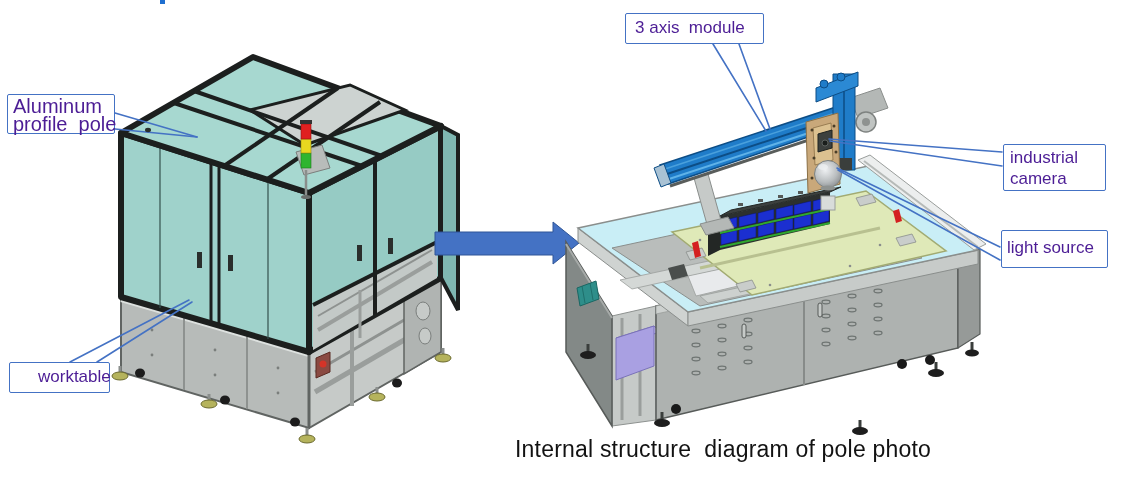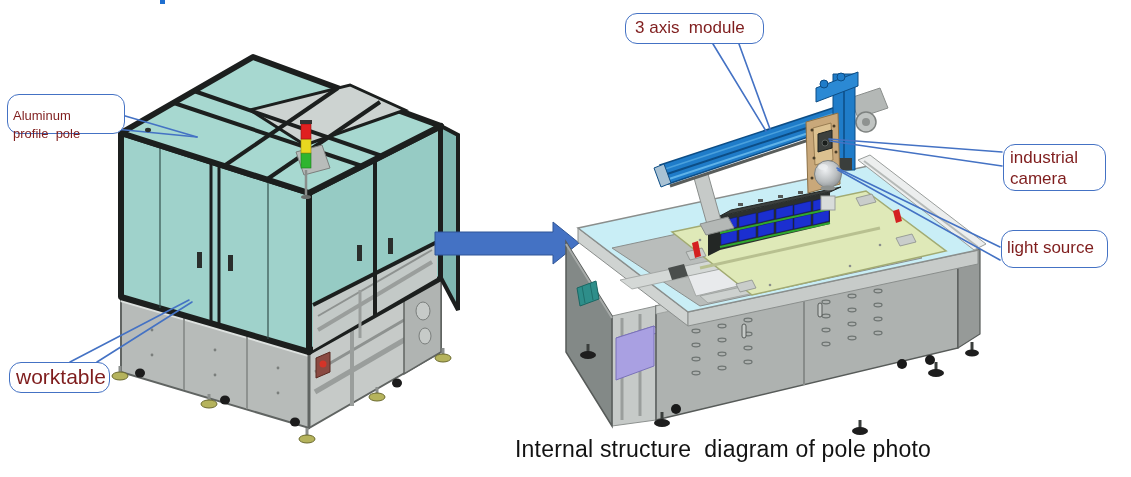--- a/index.html
+++ b/index.html
@@ -6,25 +6,25 @@
   .stage{
     position:relative;width:1131px;height:477px;overflow:hidden;
     background:var(--page-bg,#ffffff);
     font-family:"Liberation Sans",sans-serif;
   }
   .scene{position:absolute;left:0;top:0;}
   .leader{stroke:var(--leader-line,#4472c4);stroke-width:1.6;fill:none;stroke-linecap:round;}
   .arrow{fill:var(--arrow-fill,#4472c4);stroke:#2f5597;stroke-width:1;}
   .lbl{
     position:absolute;background:#ffffff;border:1.7px solid var(--label-border,#4472c4);
-    border-radius:12px;color:#7f1d1d;box-sizing:border-box;z-index:5;
+    border-radius:2px;color:#4c1d95;box-sizing:border-box;z-index:5;
   }
   .pre{white-space:pre;}
-  .lbl-aluminum{left:7px;top:94px;width:118px;height:40px;font-size:13px;line-height:18px;padding:12px 5px;}
-  .lbl-worktable{left:9px;top:362px;width:101px;height:31px;font-size:21px;line-height:27px;padding-left:6px;}
+  .lbl-aluminum{left:7px;top:94px;width:108px;height:40px;font-size:20px;line-height:18px;padding:2px 5px;}
+  .lbl-worktable{left:9px;top:362px;width:101px;height:31px;font-size:17px;line-height:27px;padding-left:28px;}
   .lbl-axis{left:625px;top:13px;width:139px;height:31px;font-size:17px;line-height:27px;padding-left:9px;}
   .lbl-camera{left:1003px;top:144px;width:103px;height:47px;font-size:17px;line-height:21px;padding:2px 6px;}
   .lbl-light{left:1001px;top:230px;width:107px;height:38px;font-size:17px;line-height:33px;padding-left:5px;}
   .caption{
     position:absolute;left:515px;top:436px;z-index:5;
     font-size:23px;font-weight:400;color:var(--caption-text,#121212);letter-spacing:0.2px;
   }
   .top-marker{position:absolute;left:160px;top:0;width:5px;height:4px;background:#1f6fd0;z-index:5;}
 </style>
 </head>

